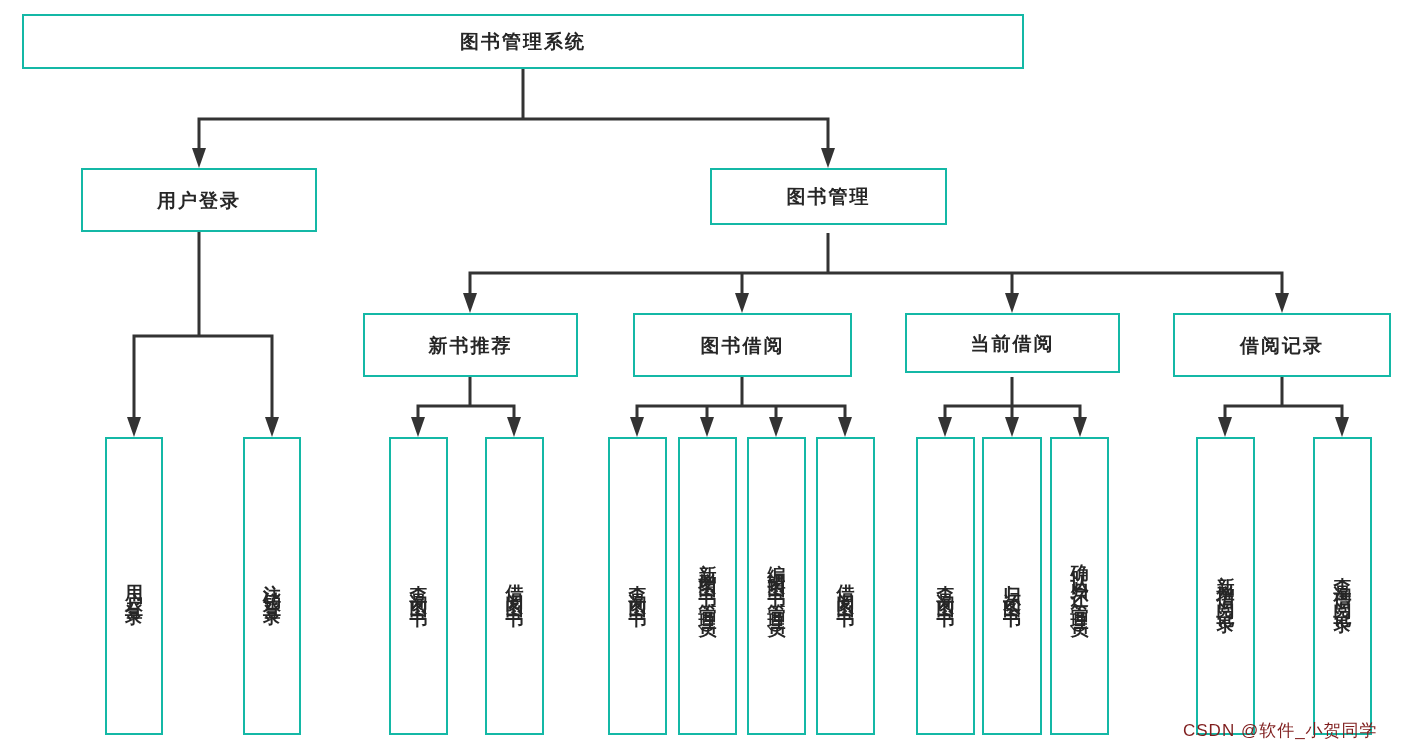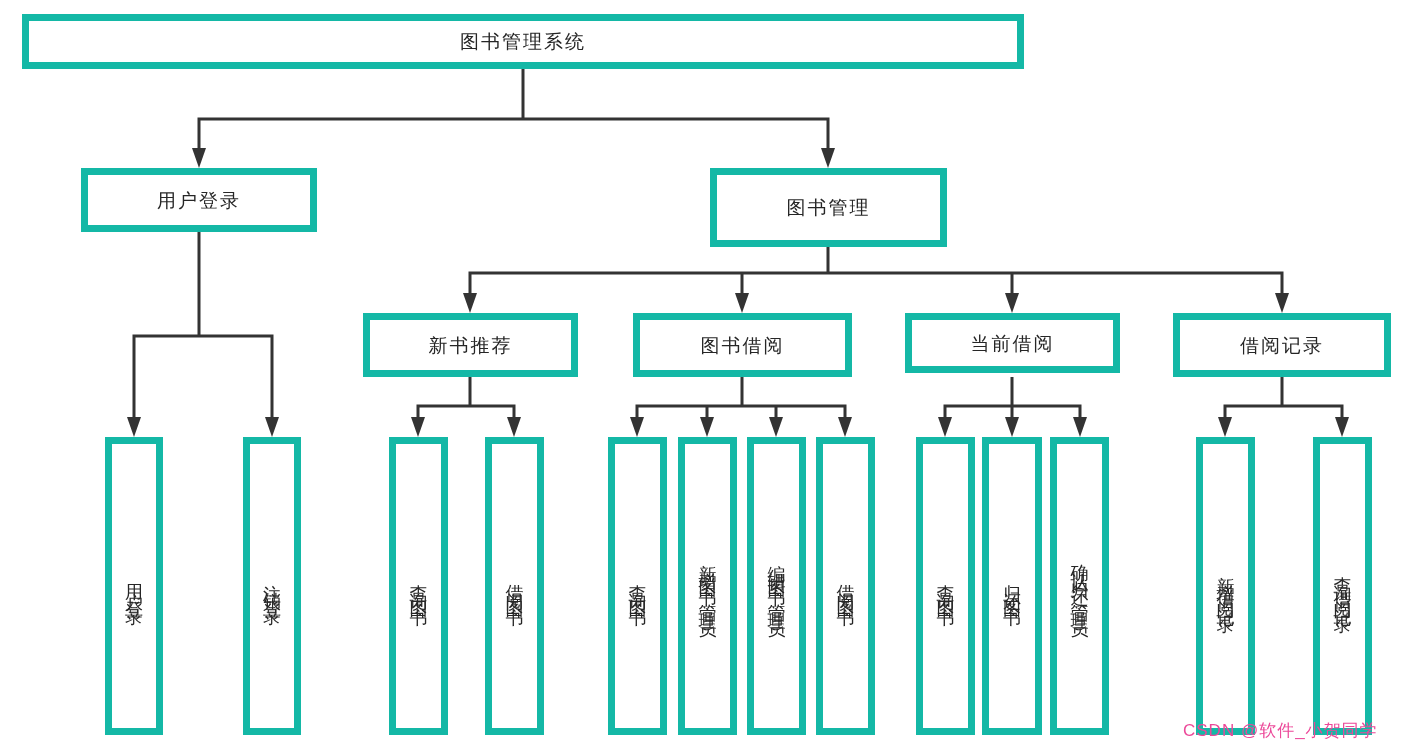--- a/index.html
+++ b/index.html
@@ -4,31 +4,32 @@
 <style>
   html,body{margin:0;padding:0;background:#ffffff;}
   .stage{
     position:relative;width:1405px;height:747px;background:#ffffff;
     font-family:"Liberation Sans","DejaVu Sans",sans-serif;
     color:#262626;overflow:hidden;
   }
   .wires{position:absolute;left:0;top:0;z-index:1;}
   .box{
     position:absolute;box-sizing:border-box;background:#ffffff;
-    border:7px solid #14b8a6;display:flex;align-items:center;justify-content:center;
+    border:2px solid #14b8a6;display:flex;align-items:center;justify-content:center;
     z-index:2;
+    font-weight:bold;
   }
   .hlabel{font-size:19px;letter-spacing:2px;line-height:1;}
   .leaf{
     writing-mode:vertical-rl;text-orientation:mixed;
     font-size:18px;letter-spacing:8px;line-height:1;
   }
   .watermark{
     position:absolute;left:1183px;top:719px;z-index:3;
-    font-size:17px;color:#ec4899;letter-spacing:1px;white-space:nowrap;
+    font-size:17px;color:#7f1d1d;letter-spacing:1px;white-space:nowrap;
   }
 </style>
 </head>
 <body>
 
 <div class="stage">
 
   <svg class="wires" width="1405" height="747" viewBox="0 0 1405 747">
     <g stroke="#333333" stroke-width="3" fill="none">
 
@@ -66,21 +67,21 @@
       <polygon points="1005,417 1019,417 1012,437"></polygon>
       <polygon points="1073,417 1087,417 1080,437"></polygon>
       <polygon points="1218,417 1232,417 1225,437"></polygon>
       <polygon points="1335,417 1349,417 1342,437"></polygon>
     </g>
   </svg>
 
   <div class="box hlabel" style="left:22px;top:14px;width:1002px;height:55px;">图书管理系统</div>
 
   <div class="box hlabel" style="left:81px;top:168px;width:236px;height:64px;">用户登录</div>
-  <div class="box hlabel" style="left:710px;top:168px;width:237px;height:79px;">图书管理</div>
+  <div class="box hlabel" style="left:710px;top:168px;width:237px;height:57px;">图书管理</div>
 
   <div class="box hlabel" style="left:633px;top:313px;width:219px;height:64px;">图书借阅</div>
   <div class="box hlabel" style="left:363px;top:313px;width:215px;height:64px;">新书推荐</div>
   <div class="box hlabel" style="left:905px;top:313px;width:215px;height:60px;">当前借阅</div>
   <div class="box hlabel" style="left:1173px;top:313px;width:218px;height:64px;">借阅记录</div>
 
   <div class="box leaf" style="left:105px;top:437px;width:58px;height:298px;">用户登录</div>
   <div class="box leaf" style="left:243px;top:437px;width:58px;height:298px;">注销登录</div>
 
   <div class="box leaf" style="left:389px;top:437px;width:59px;height:298px;">查询图书</div>

